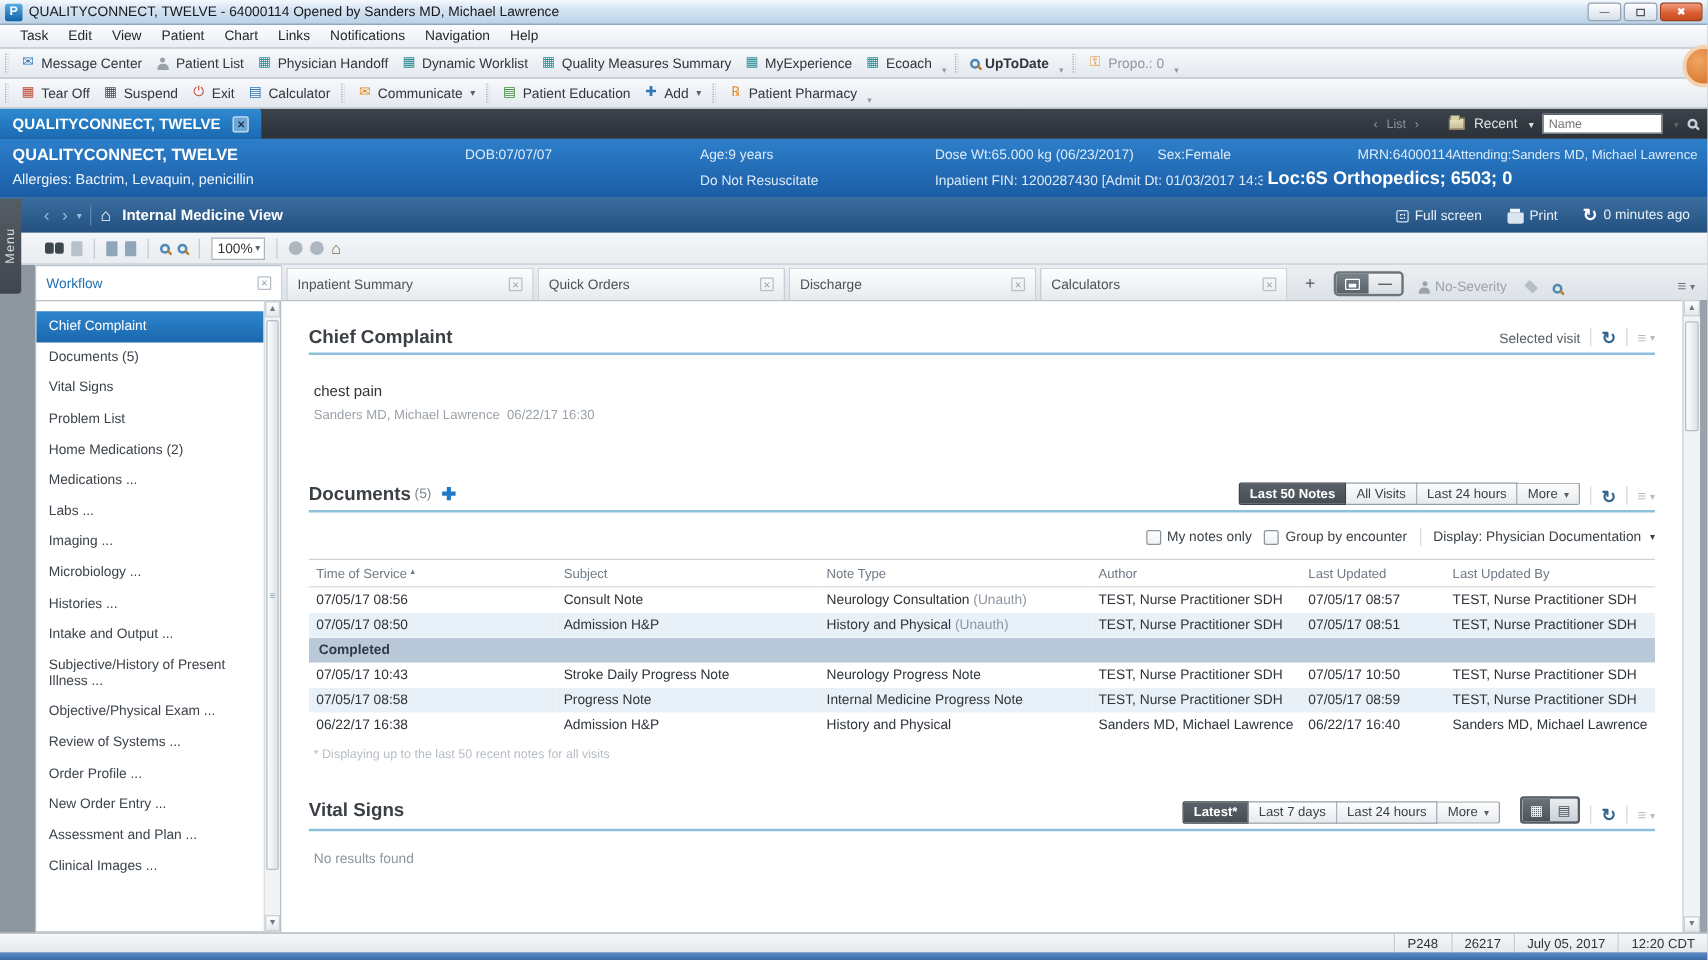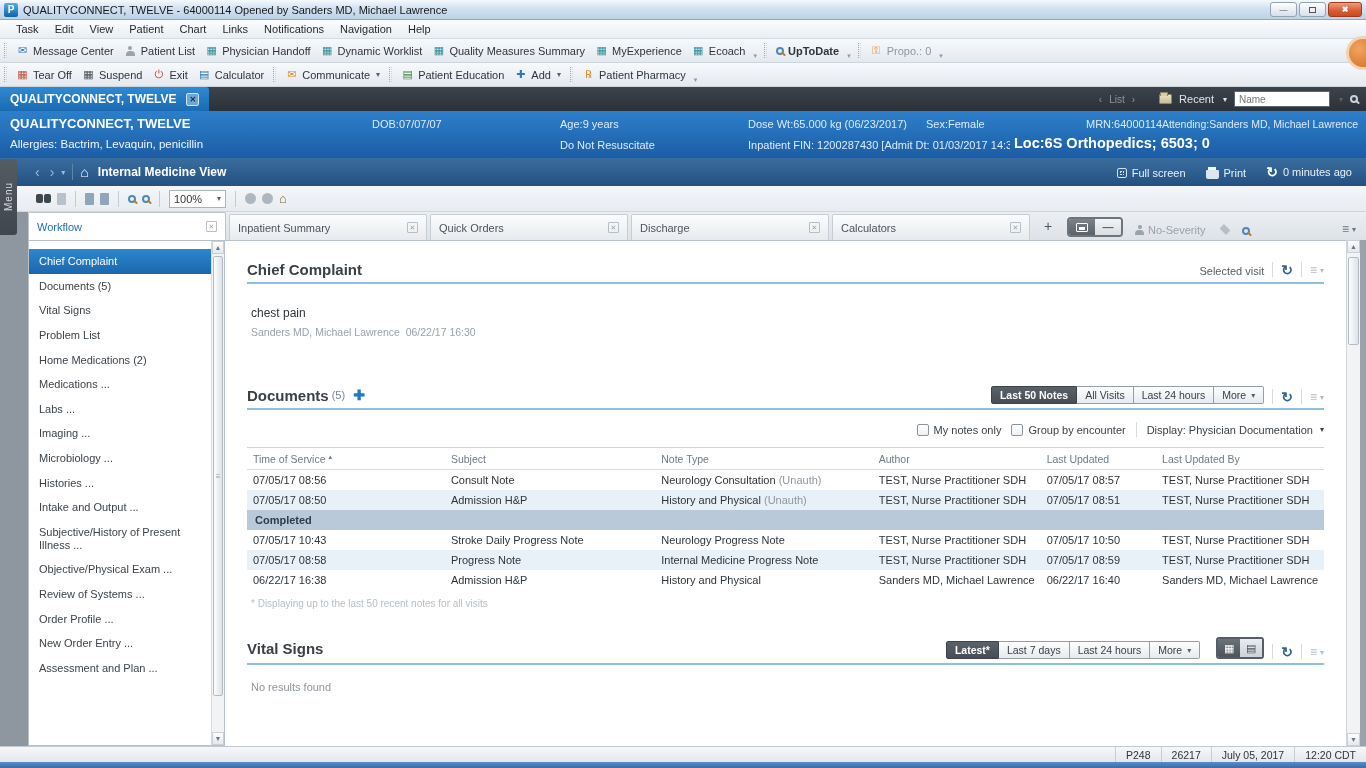--- a/index.html
+++ b/index.html
@@ -71,21 +71,21 @@
   .menu-tab span{writing-mode:vertical-rl;transform:rotate(180deg);font-size:10px;letter-spacing:1px;}
 
   
   .viewtoolbar{position:absolute;top:186px;left:0;width:1366px;height:26px;background:linear-gradient(#f4f6f8,#e8ecf0);border-bottom:1px solid #cfd6dd;display:flex;align-items:center;padding-left:36px;gap:6px;z-index:23;}
   .vt-sep{width:1px;height:16px;background:#c3ccd4;margin:0 3px;}
   .binoc{display:inline-flex;}
   .binoc i{width:7px;height:9px;background:#3e464e;border-radius:2px;display:inline-block;}
   .binoc i+i{margin-left:1px;}
   .page-ic{width:9px;height:12px;background:#b9c2ca;border-radius:1px;display:inline-block;position:relative;}
   .page-ic.lit{background:#8fa6ba;}
-  .zoom-select{display:flex;align-items:center;border:1px solid #aab4bd;background:#fff;height:18px;padding:0 4px;width:57px;justify-content:space-between;color:#333;}
+  .zoom-select{display:flex;align-items:center;border:1px solid #aab4bd;background:#fff;height:18px;padding:0 4px;width:43px;justify-content:space-between;color:#333;}
   .circ{width:11px;height:11px;border-radius:50%;background:#aeb7bf;display:inline-block;}
   .house{color:#7b6a3a;font-size:13px;}
 
   
   .workarea{position:absolute;top:212px;left:0;width:1251px;height:534px;background:#8e979f;z-index:22;}
   .tabstrip{position:absolute;top:0;left:28px;width:1338px;height:28px;background:linear-gradient(#eceff2,#dde2e7);display:flex;align-items:flex-end;}
   .vtab{width:198px;height:26px;margin-right:3px;display:flex;align-items:center;justify-content:space-between;padding:0 8px;background:linear-gradient(#fcfdfd,#e7eaee);border:1px solid #c6cdd4;border-bottom:none;border-radius:2px 2px 0 0;color:#4b535a;}
   .vtab.active{background:#fff;color:#1f6fb5;height:28px;border-color:#bcc4cb;}
   .vtab-x{width:11px;height:11px;border:1px solid #b6bfc7;color:#9aa4ad;font-size:7px;display:flex;align-items:center;justify-content:center;border-radius:1px;}
   .addtab{width:26px;height:22px;margin:0 6px 3px 2px;display:flex;align-items:center;justify-content:center;font-size:14px;color:#4e565d;border:1px solid transparent;}
@@ -413,20 +413,21 @@
       <div class="side-item">Imaging ...</div>
       <div class="side-item">Microbiology ...</div>
       <div class="side-item">Histories ...</div>
       <div class="side-item">Intake and Output ...</div>
       <div class="side-item">Subjective/History of Present Illness ...</div>
       <div class="side-item">Objective/Physical Exam ...</div>
       <div class="side-item">Review of Systems ...</div>
       <div class="side-item">Order Profile ...</div>
       <div class="side-item">New Order Entry ...</div>
       <div class="side-item">Assessment and Plan ...</div>
+      <div class="side-item">Clinical Images ...</div>
     </div>
     <div class="side-sb">
       <div class="sb-btn">▲</div>
       <div class="sb-track">
           <div class="sb-thumb" style="top:2px;height:440px;">≡</div>
         </div>
       <div class="sb-btn">▼</div>
     </div>
   </div>
 

